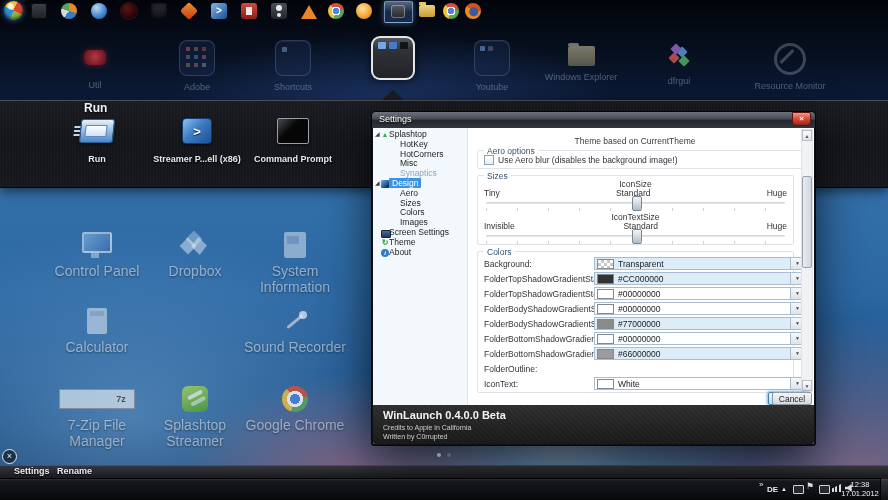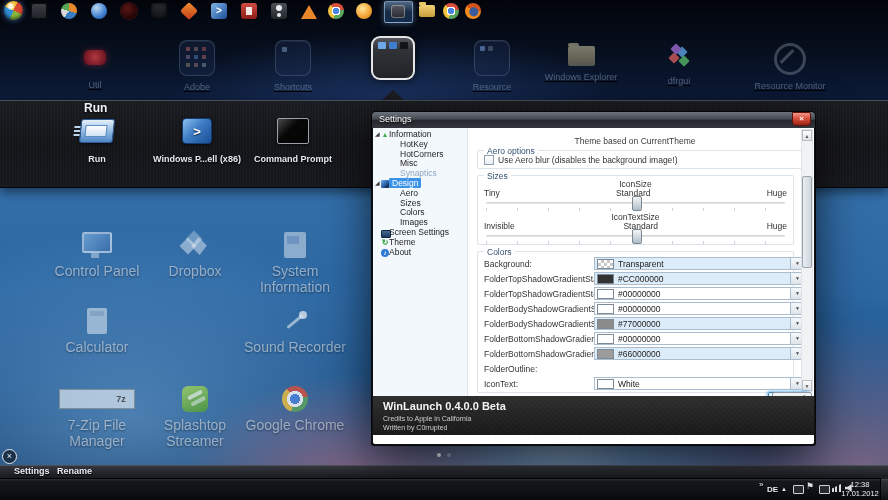--- a/index.html
+++ b/index.html
@@ -39,21 +39,21 @@
     background:repeating-linear-gradient(180deg,#bcd6ee 0 2px,transparent 2px 4px);}
   .ps-ico{width:28px;height:24px;border-radius:4px;color:#fff;font-weight:bold;font-size:13px;
     background:linear-gradient(135deg,#8cc0ef 0%,#3d7cc4 45%,#1b4f96 100%);
     border:1px solid #123c74;display:flex;align-items:center;justify-content:center;
     box-shadow:0 1px 3px rgba(0,0,0,.6);text-shadow:0 1px 1px #123;}
   .cmd-ico{width:30px;height:24px;background:#060606;border:1px solid #9aa0a8;border-radius:2px;
     box-shadow:0 1px 3px rgba(0,0,0,.6);position:relative;overflow:hidden;}
   .cmd-ico::before{content:"";position:absolute;inset:0;
     background:linear-gradient(135deg,rgba(255,255,255,.28),transparent 42%);}
   
-  .top-folder{position:absolute;top:40px;width:90px;text-align:center;cursor:default;text-decoration:underline;}
+  .top-folder{position:absolute;top:40px;width:90px;text-align:center;cursor:default;}
   .tf-box{width:34px;height:34px;margin:0 auto;border-radius:8px;position:relative;
     background:rgba(28,44,82,.38);border:1px solid rgba(150,180,220,.22);
     box-shadow:inset 0 1px 0 rgba(255,255,255,.06);}
   .tf-label{margin-top:6px;font-size:9px;color:rgba(175,195,225,.42);}
   .tf-plain{background:none;border:none;box-shadow:none;display:flex;align-items:center;justify-content:center;}
   .util-blob{width:22px;height:15px;border-radius:5px;background:radial-gradient(circle at 50% 45%,#d04048,#7e1520 80%);
     box-shadow:0 0 6px rgba(200,40,60,.5);opacity:.85;}
   .mini-grid{position:absolute;left:6px;top:6px;width:4px;height:4px;background:#b06058;
     box-shadow:8px 0 0 #8a6a6a,16px 0 0 #9a5050,0 8px 0 #7a6a88,8px 8px 0 #4a7ab0,16px 8px 0 #9a6060,0 16px 0 #8a7a60,8px 16px 0 #946a6a,16px 16px 0 #7a8a9a;opacity:.55;}
   .dot{position:absolute;width:5px;height:5px;border-radius:1px;}
@@ -160,21 +160,21 @@
   .vscroll{position:absolute;right:1px;top:1px;width:12px;height:263px;background:#f0f2f4;border:1px solid #dfe3e7;box-sizing:border-box;}
   .vs-btn{position:absolute;left:0;width:10px;height:11px;background:linear-gradient(180deg,#fdfdfd,#dfe3e8);
     border:1px solid #b8bec6;box-sizing:border-box;font-size:5px;text-align:center;line-height:10px;color:#555;cursor:default;}
   .vs-thumb{position:absolute;left:0;top:46px;width:10px;height:92px;border:1px solid #9aa4ae;
     background:linear-gradient(90deg,#e9edf1,#cfd6dd);border-radius:2px;box-sizing:border-box;cursor:default;}
   .btn{position:absolute;top:264px;width:40px;height:13px;border-radius:2px;font-size:8.5px;text-align:center;
     line-height:12px;color:#222;border:1px solid #8e9aa5;background:linear-gradient(180deg,#f4f5f6,#e4e6e9 55%,#d3d7db);cursor:default;box-sizing:border-box;}
   .btn-done{left:355px;border:1px solid #3c7fb1;box-shadow:0 0 3px 1px #6db3e8;
     background:linear-gradient(180deg,#eef7fd,#d3eafb 55%,#b8dcf5);margin-left:40px;}
   .btn-cancel{left:399px;}
-  .win-footer{position:absolute;left:0;top:268px;width:100%;height:39px;
+  .win-footer{position:absolute;left:0;top:277px;width:100%;height:39px;
     background:repeating-linear-gradient(45deg,rgba(255,255,255,.02) 0 2px,transparent 2px 4px),
                linear-gradient(180deg,#2e2e2e,#181818);}
   .wf-title{position:absolute;left:10px;top:4px;font-size:11px;font-weight:bold;color:#f4f4f4;}
   .wf-line{position:absolute;left:10px;font-size:7px;color:#cfcfcf;}
   
   .taskbar{position:absolute;left:0;top:478px;width:888px;height:22px;
     background:linear-gradient(180deg,#2e3publish138 0%,#15171c 10%,#0f1116 55%,#060708 100%);
     border-top:1px solid #000;}
   .start-orb{position:absolute;left:4px;top:1px;width:19px;height:19px;border-radius:50%;cursor:default;
     background:radial-gradient(circle at 35% 28%,rgba(255,255,255,.85) 0 2px,transparent 4px),
@@ -250,21 +250,21 @@
       <span class="tile" style="left:5px;background:#6fa8e8"></span>
       <span class="tile" style="left:16px;background:#3f7ecf"></span>
       <span class="tile" style="left:27px;background:#121418"></span>
     </div>
   </div>
   <div class="top-folder" style="left:447px">
     <div class="tf-box">
       <span class="dot" style="left:5px;top:5px;background:rgba(110,150,210,.6)"></span>
       <span class="dot" style="left:13px;top:5px;background:rgba(90,100,120,.6)"></span>
     </div>
-    <div class="tf-label">Resource</div>
+    <div class="tf-label">Youtube</div>
   </div>
   <div class="top-folder" style="left:536px">
     <div class="explorer-ico"></div>
     <div class="tf-label">Windows Explorer</div>
   </div>
   <div class="top-folder" style="left:634px">
     <div class="dfrg">
       <span style="left:4px;top:10px;background:#cf5a5a"></span>
       <span style="left:12px;top:4px;background:#5aa0e0"></span>
       <span style="left:14px;top:13px;background:#56b86a"></span>
@@ -283,21 +283,21 @@
   <div class="folder-item" style="left:37px">
     <div class="fi-art">
         <div class="run-ico"></div>
       </div>
     <div class="fi-label">Run</div>
   </div>
   <div class="folder-item" style="left:137px">
     <div class="fi-art">
         <div class="ps-ico">&gt;</div>
       </div>
-    <div class="fi-label">Windows P...ell (x86)</div>
+    <div class="fi-label">Streamer P...ell (x86)</div>
   </div>
   <div class="folder-item" style="left:233px">
     <div class="fi-art">
         <div class="cmd-ico"></div>
       </div>
     <div class="fi-label">Command Prompt</div>
   </div>
 
   <div class="desk-icon" style="left:41px;top:222px">
     <div class="di-art">
@@ -366,21 +366,21 @@
     <div class="titlebar">
       <span class="title-text">Settings</span>
       <span class="win-close">×</span>
     </div>
     <div class="win-body">
 
       <div class="tree-panel">
         <div class="tree-item ti-l0">
           <span class="exp">◢</span>
           <span class="t-ico ico-act">▲</span>
-          <span>Information</span>
+          <span>Splashtop</span>
         </div>
         <div class="tree-item ti-l1"><span>HotKey</span></div>
         <div class="tree-item ti-l1"><span>HotCorners</span></div>
         <div class="tree-item ti-l1"><span>Misc</span></div>
         <div class="tree-item ti-l1"><span class="ti-disabled">Synaptics</span></div>
         <div class="tree-item ti-l0">
           <span class="exp">◢</span>
           <span class="t-ico ico-design"></span>
           <span class="ti-sel-label">Design</span>
         </div>

